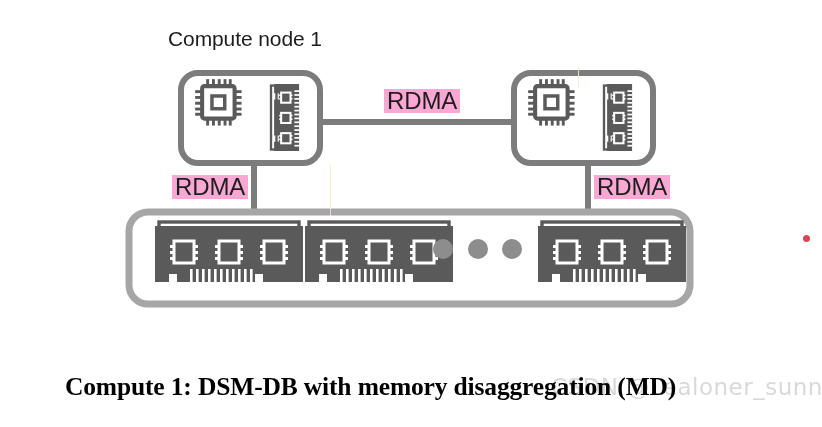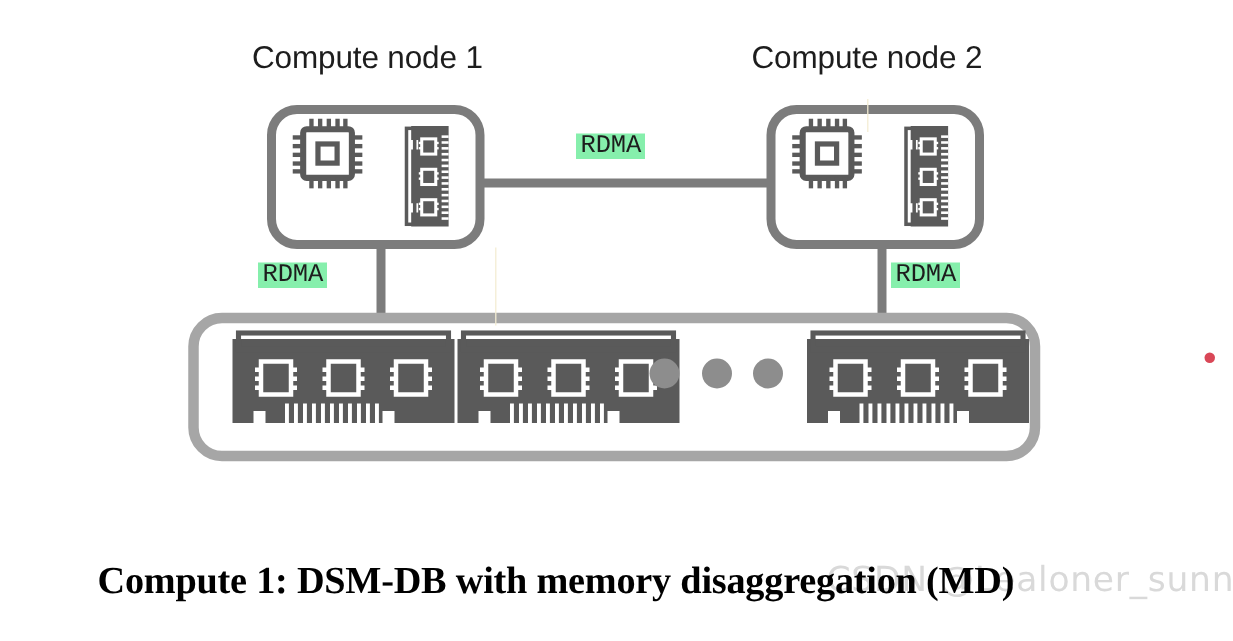--- a/index.html
+++ b/index.html
@@ -43,25 +43,24 @@
     white-space: nowrap;
     line-height: 1;
   }
 
   .node-title {
     font-size: 21px;
     letter-spacing: -0.1px;
   }
 
   .rdma-lbl {
-    font-size: 17px;
+    font-size: 24px;
     letter-spacing: -0.1px;
-    background: #86efac;
+    background: #f9a8d4;
     padding: 0 3px;
-    font-family: Liberation Mono, monospace;
   }
 
   .dsm-caption {
     font-size: 19.5px;
     letter-spacing: -0.1px;
   }
 
   .fig-caption {
     position: absolute;
     font-family: "Liberation Serif", serif;
@@ -279,21 +278,20 @@
       <g fill="#8d8d8d">
         <circle cx="443" cy="249" r="10"></circle>
         <circle cx="478" cy="249" r="10"></circle>
         <circle cx="512" cy="249" r="10"></circle>
       </g>
     </g>
   </svg>
 
   <div class="lbl node-title" style="left:168px; top:28px;">Compute node 1</div>
 
-  <div class="lbl node-title" style="left:501px; top:28px;">Compute node 2</div>
 
   <div class="lbl rdma-lbl" style="left:384px; top:89px;">RDMA</div>
 
   <div class="lbl rdma-lbl" style="left:172px; top:175px;">RDMA</div>
 
   <div class="lbl rdma-lbl" style="left:594px; top:175px;">RDMA</div>
 
 
   <div class="watermark" style="left:551px; top:374px;">CSDN @Lealoner_sunny</div>
 

